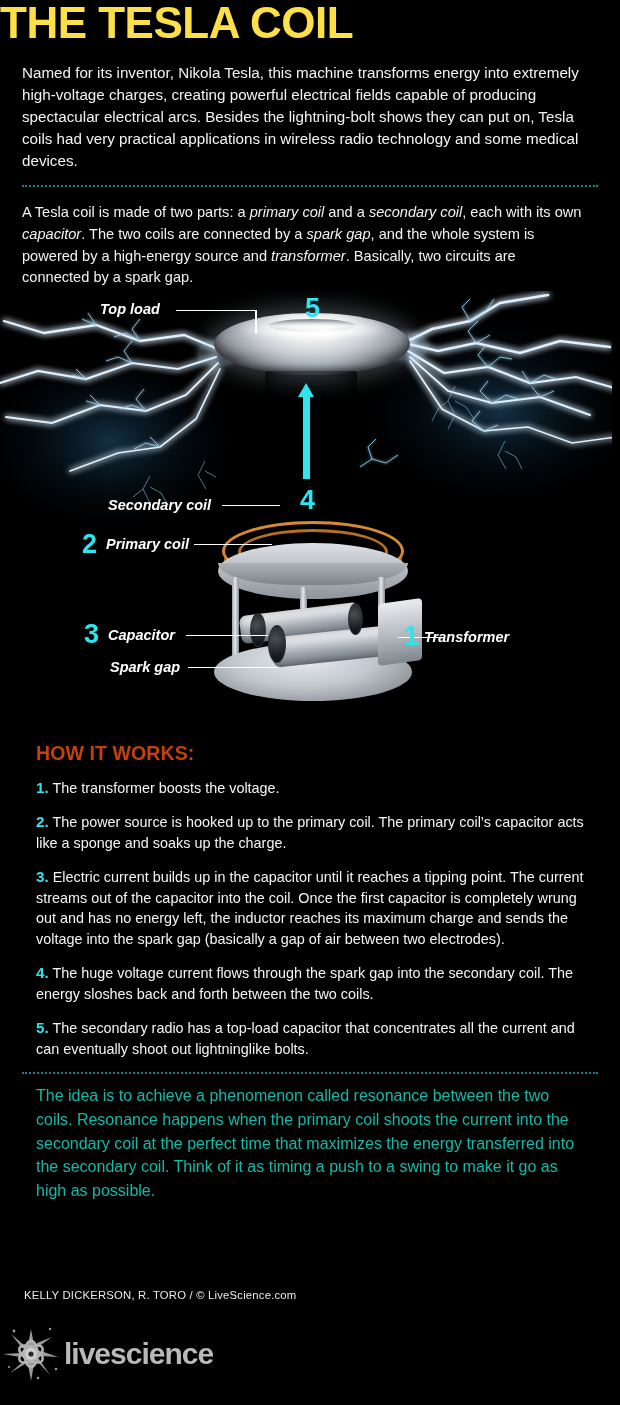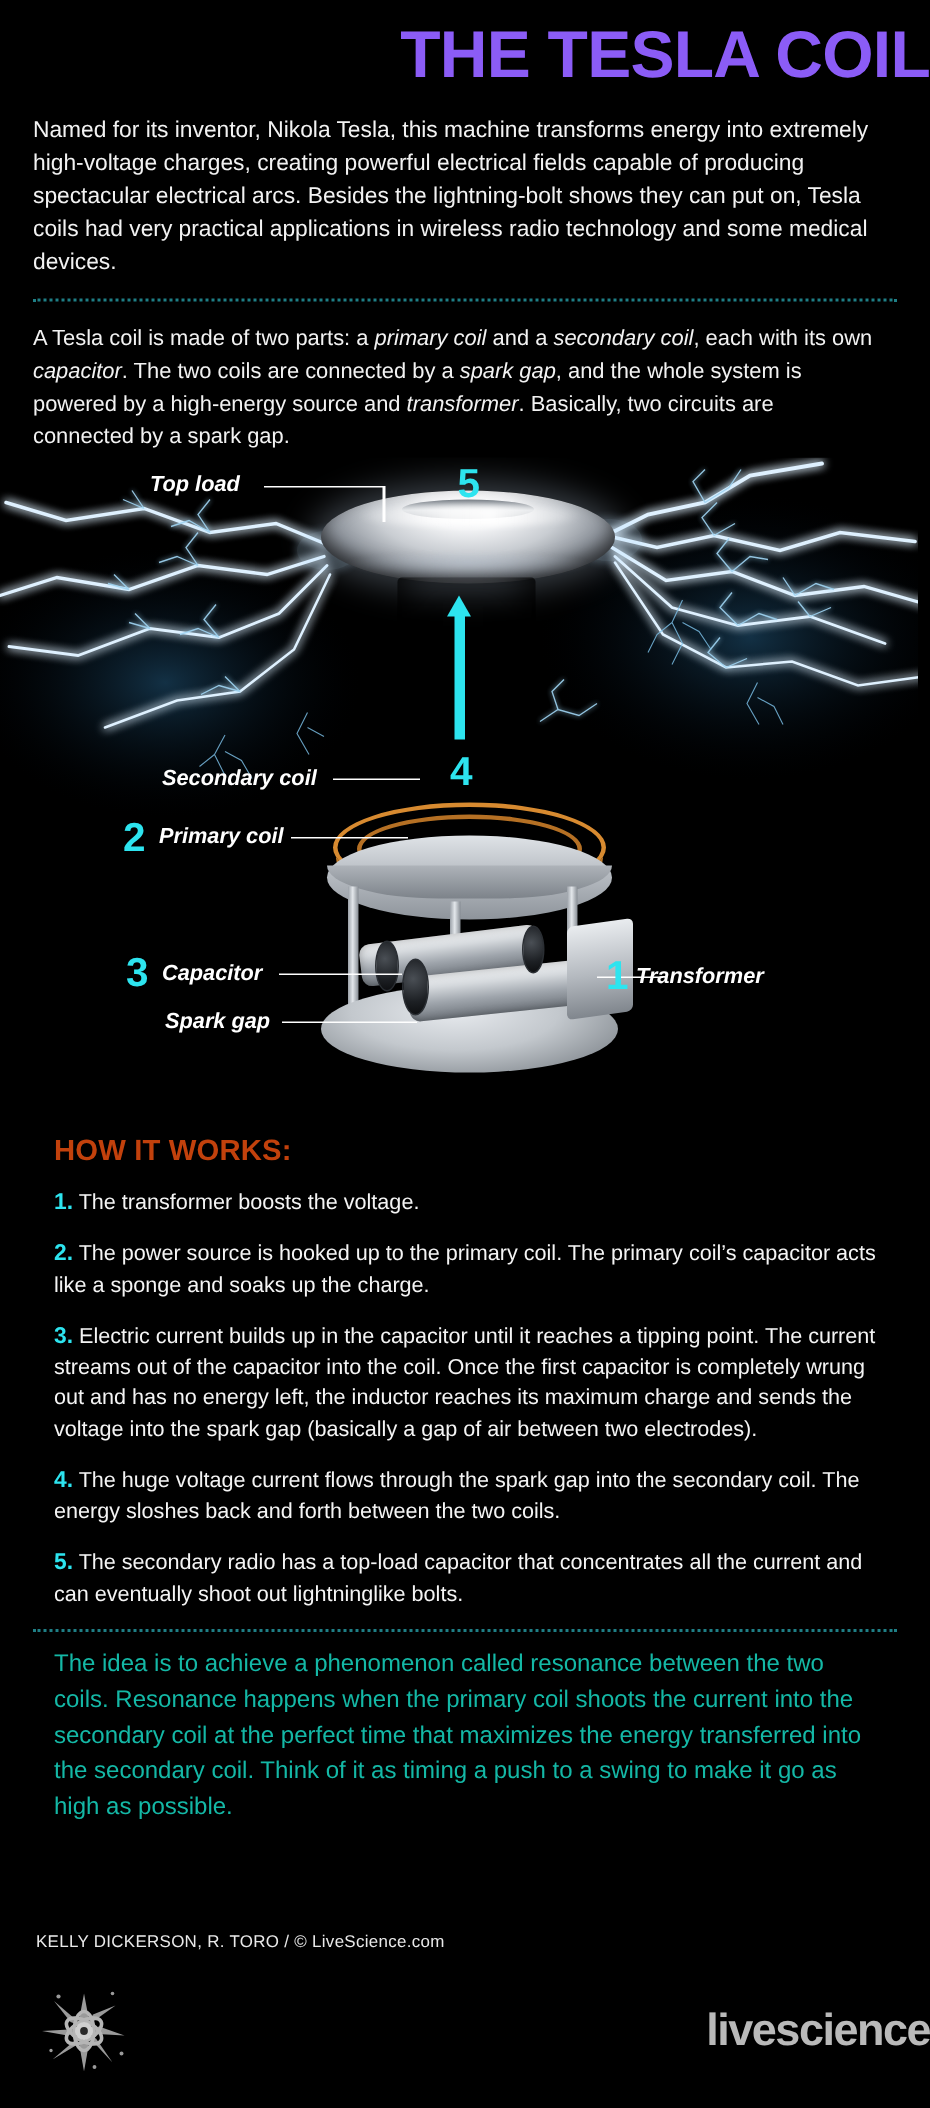--- a/index.html
+++ b/index.html
@@ -18,26 +18,25 @@
   .page {
     position: relative;
     width: 620px;
     height: 1405px;
     background: #000000;
     overflow: hidden;
   }
 
   
   .title {
-    text-align: right;
+    text-align: left;
     font-size: 44px;
     font-weight: 700;
     letter-spacing: -0.5px;
-    color: #8b5cf6;
-    padding-top: 14px;
+    color: #fde047;
     line-height: 1.05;
   }
 
   
   .intro {
     margin: 16px 22px 0 22px;
     font-size: 15.2px;
     line-height: 1.45;
     color: #f2f2f2;
     font-weight: 400;
@@ -296,23 +295,22 @@
     padding: 0 22px 0 24px;
     font-size: 11.3px;
     letter-spacing: 0.2px;
     color: #e9e9e9;
   }
   .logo {
     position: absolute;
     left: 0; right: 0; top: 46px;
     display: flex;
     align-items: center;
-    justify-content: space-between;
+    justify-content: flex-start;
     gap: 2px;
-    margin-left: 25px;
   }
   .logo-text {
     font-size: 30px;
     font-weight: 700;
     color: #b9b9b9;
     letter-spacing: -1px;
   }
 </style>
 </head>
 <body>

